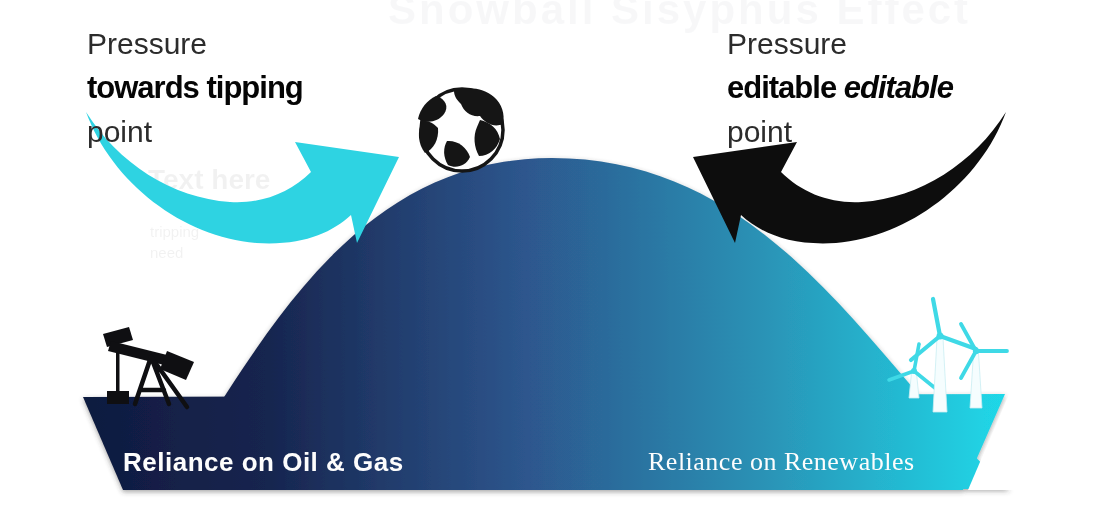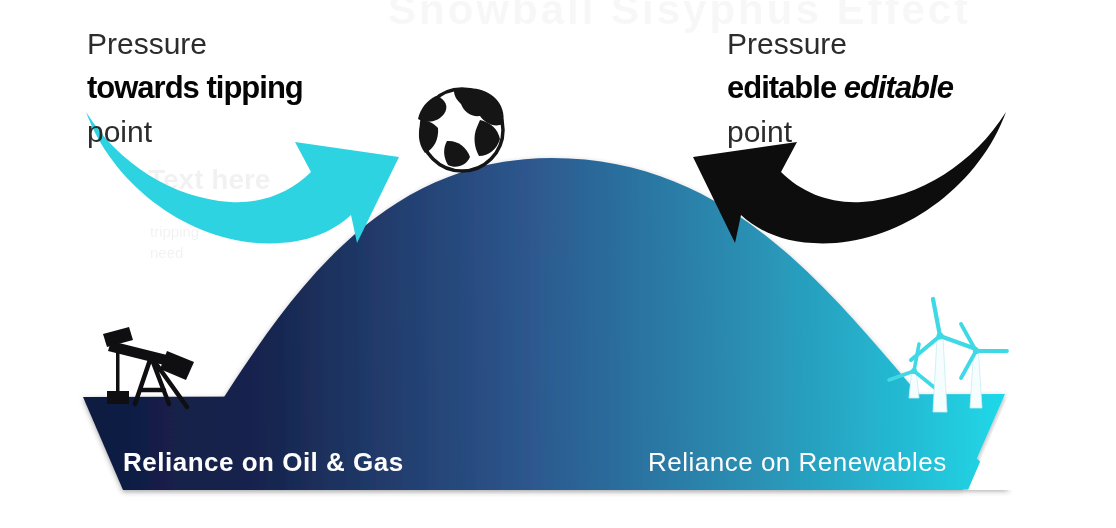--- a/index.html
+++ b/index.html
@@ -16,21 +16,21 @@
   .tb-left{left:87px;top:22px;}
   .tb-right{left:727px;top:22px;}
   .t-light{font-size:30px;font-weight:400;letter-spacing:0px;color:#2c2c2c;}
   .t-bold{font-size:31px;font-weight:700;letter-spacing:-1px;color:#050505;}
   .t-bold i{font-style:italic;}
   .banner-label{
     position:absolute;top:447px;font-size:26px;font-weight:300;color:#fdfdfd;
     letter-spacing:0.5px;white-space:nowrap;
   }
   .bl-left{left:123px;font-weight:bold;}
-  .bl-right{left:648px;}
+  .bl-right{left:648px;font-family:Liberation Serif, serif;}
 </style>
 </head>
 <body>
 
 <div id="stage">
 
   <div class="ghost ghost-watermark">Snowball Sisyphus Effect</div>
   <div class="ghost ghost-texthere">Text here</div>
   <div class="ghost ghost-small">
     <div>tripping</div>

